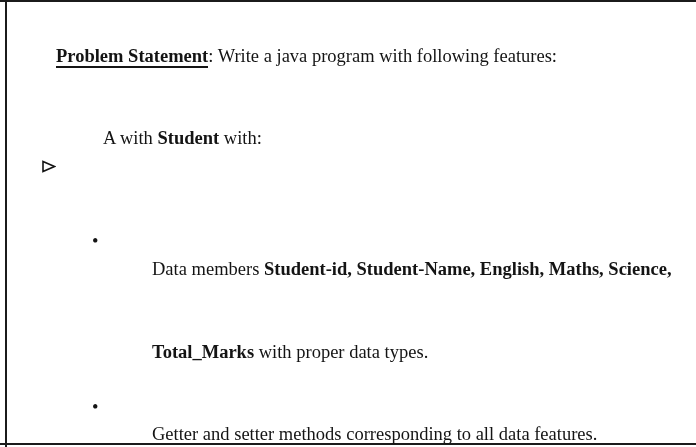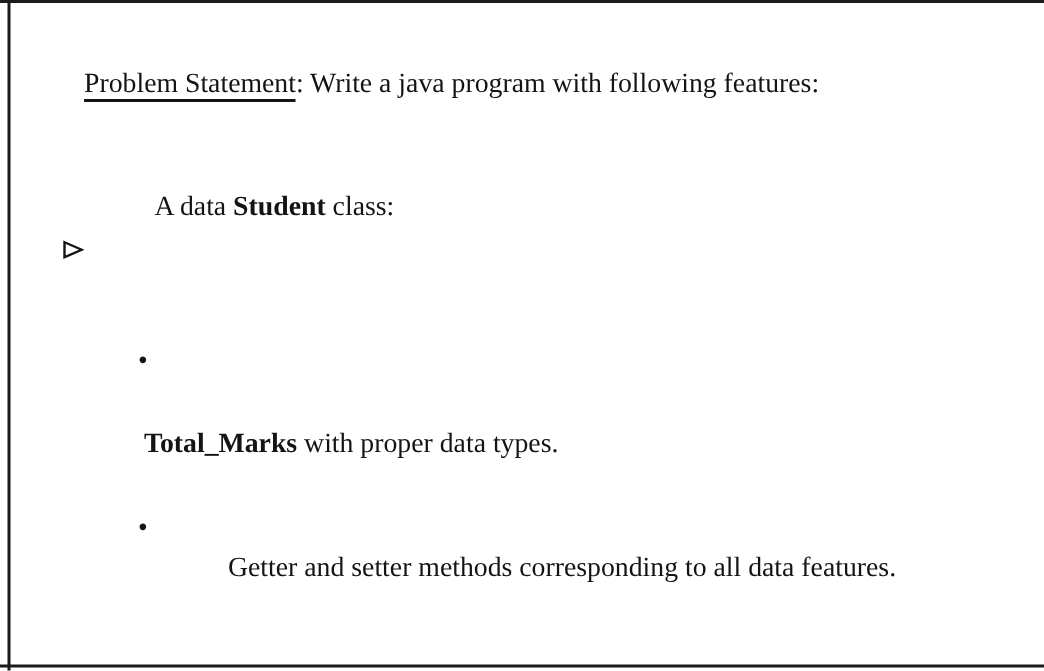--- a/index.html
+++ b/index.html
@@ -14,31 +14,31 @@
   .bb { left:0; right:0; bottom:2px; height:2px; }
 
   .content {
     position:absolute; top:15px; left:7px; right:0;
     font-size:18.5px; line-height:27.6px;
   }
   .line { display:flex; align-items:flex-start; white-space:pre-wrap; }
   .line.heading { padding-left:12px; }
   .line.arrow   { padding-left:35px; }
   .line.bullet  { padding-left:85px; }
-  .line.cont    { padding-left:52px; }
+  .line.cont    { padding-left:108px; }
 
   .marker { flex:0 0 auto; }
   .arrow .marker { width:24px; }
   .bullet .marker { width:23px; }
   .marker svg { display:block; margin-top:7px; }
 
   .t { flex:1 1 auto; min-width:0; }
   .seg { white-space:pre-wrap; }
   .b { font-weight:700;margin-top:48px; }
-  .bu { font-weight:400; border-bottom:2.5px solid #151515; }
+  .bu { font-weight:700; border-bottom:2.5px solid #151515; }
 </style>
 </head>
 <body>
 
 <div>
   <div class="border-line bt"></div>
   <div class="border-line bl"></div>
   <div class="border-line bb"></div>
 
   <div class="content">
@@ -49,26 +49,29 @@
       </div>
     </div>
 
     <div class="line arrow">
       <span class="marker">
         <svg width="14" height="13" viewBox="0 0 14 13">
             <path d="M1 1.5 L12.5 6.5 L1 11.5 Z" fill="#ffffff" stroke="#141414" stroke-width="1.6"></path>
           </svg>
       </span>
       <div class="t">
-        <span class="seg">A data </span><span class="seg b">Student</span><span class="seg"> class:</span>
+        <span class="seg">A with </span><span class="seg b">Student</span><span class="seg"> with:</span>
       </div>
     </div>
 
     <div class="line bullet">
       <span class="marker">•</span>
+      <div class="t">
+        <span class="seg">Data members </span><span class="seg b">Student-id, Student-Name, English, Maths, Science,</span>
+      </div>
     </div>
 
     <div class="line cont">
       <div class="t">
         <span class="seg b">Total_Marks</span><span class="seg"> with proper data types.</span>
       </div>
     </div>
 
     <div class="line bullet">
       <span class="marker">•</span>

